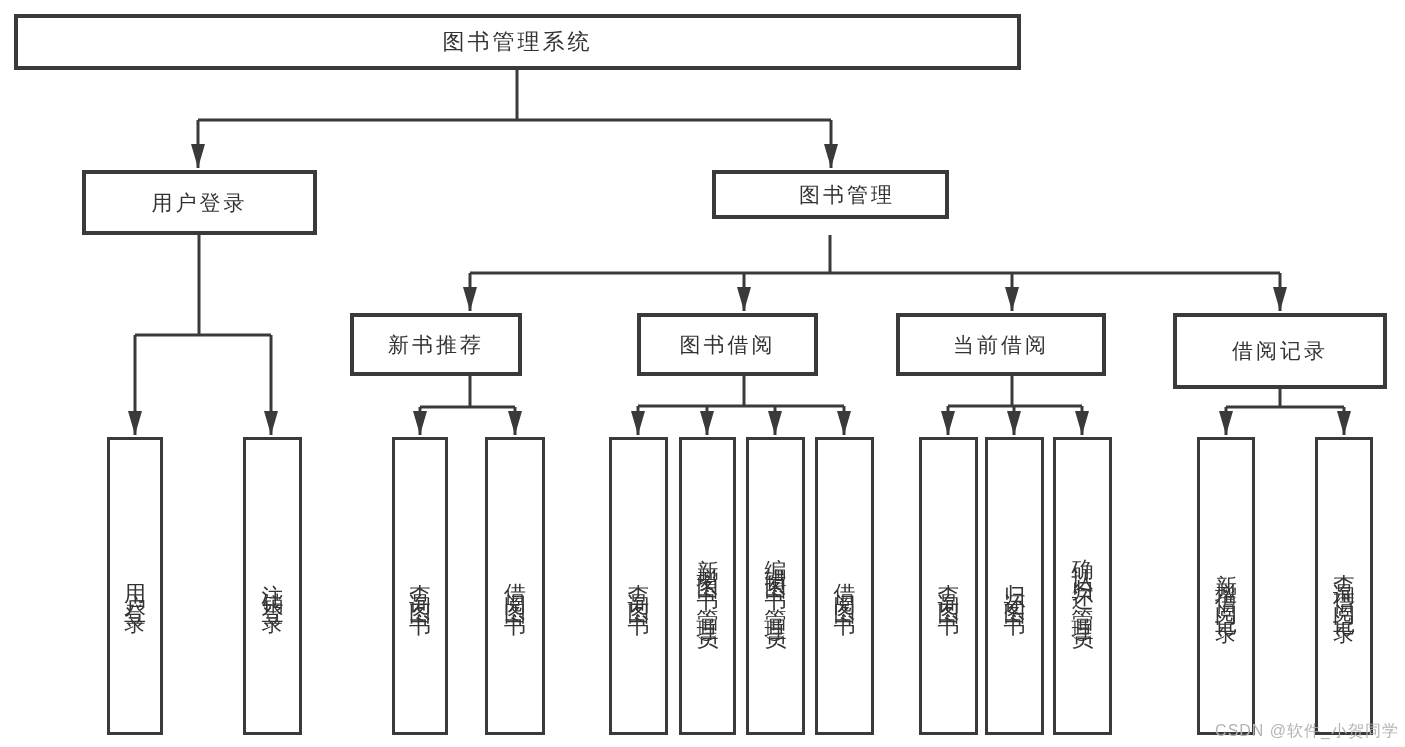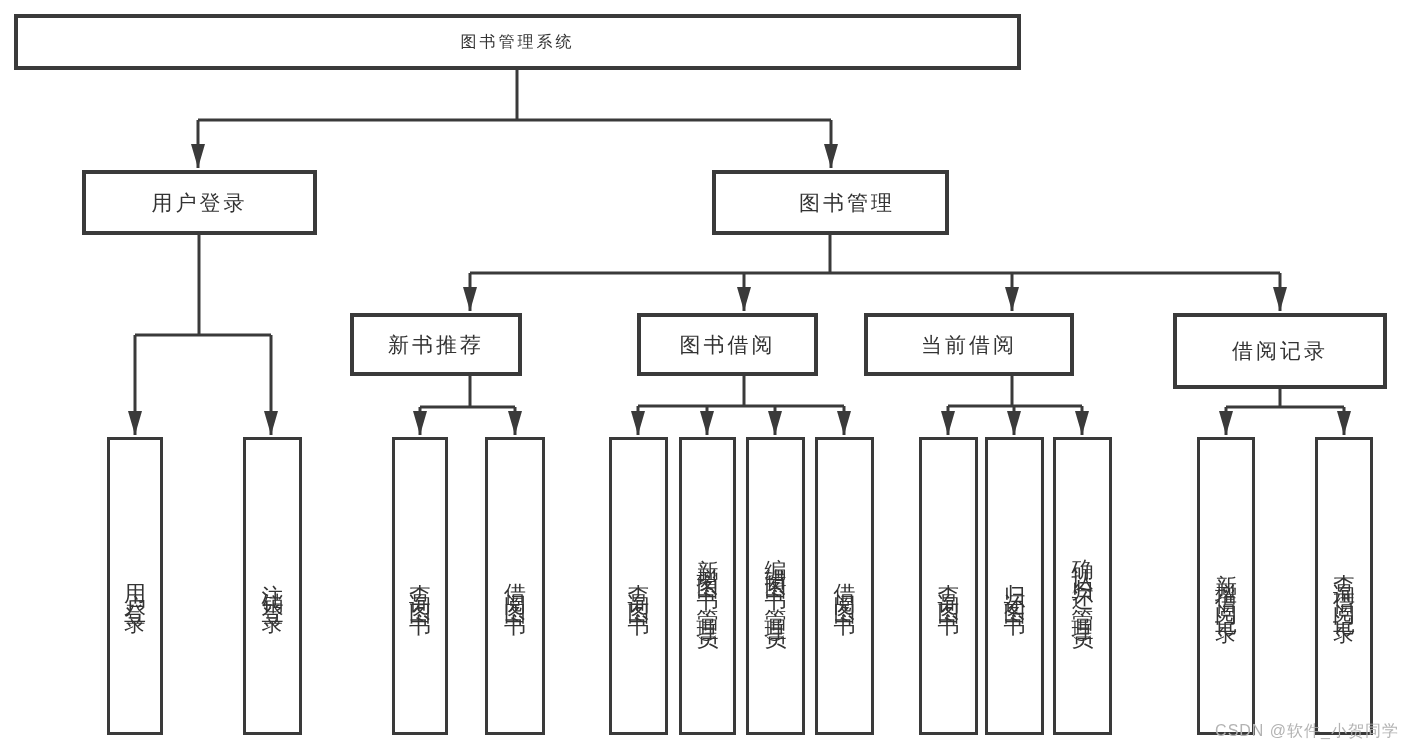--- a/index.html
+++ b/index.html
@@ -17,21 +17,21 @@
     box-sizing:border-box;
     background:#ffffff;
     border:3px solid #3a3a3a;
     display:flex;align-items:center;justify-content:center;
     z-index:2;
     font-size:21px;
     letter-spacing:3px;
     color:#333333;
     white-space:nowrap;
   }
-  .node.root{border-width:4px;font-size:16px;}
+  .node.root{border-width:4px;font-size:22px;}
   .node.branch{border-width:4px;}
   .leaf{
     position:absolute;
     box-sizing:border-box;
     background:#ffffff;
     border:3px solid #3a3a3a;
     display:flex;align-items:center;justify-content:center;
     z-index:2;
   }
   .leaf .vtext{
@@ -103,25 +103,25 @@
       <path d="M1280,376 V407"></path>
       <path d="M1226,407 H1344"></path>
       <path d="M1226,407 V435" marker-end="url(#arrow)"></path>
       <path d="M1344,407 V435" marker-end="url(#arrow)"></path>
     </g>
   </svg>
 
   <div class="node root" style="left:14px;top:14px;width:1007px;height:56px;">图书管理系统</div>
 
   <div class="node branch" style="left:82px;top:170px;width:235px;height:65px;">用户登录</div>
-  <div class="node branch" style="left:712px;top:170px;width:237px;height:65px;padding-left:33px;">图书管理</div>
+  <div class="node branch" style="left:712px;top:170px;width:237px;height:49px;padding-left:33px;">图书管理</div>
 
   <div class="node branch" style="left:350px;top:313px;width:172px;height:63px;">新书推荐</div>
   <div class="node branch" style="left:637px;top:313px;width:181px;height:63px;">图书借阅</div>
-  <div class="node branch" style="left:864px;top:313px;width:210px;height:63px;">当前借阅</div>
+  <div class="node branch" style="left:896px;top:313px;width:210px;height:63px;">当前借阅</div>
   <div class="node branch" style="left:1173px;top:313px;width:214px;height:76px;">借阅记录</div>
 
   <div class="leaf" style="left:107px;top:437px;width:56px;height:298px;">
     <span class="vtext">用户登录</span>
   </div>
   <div class="leaf" style="left:243px;top:437px;width:59px;height:298px;">
     <span class="vtext">注销登录</span>
   </div>
   <div class="leaf" style="left:392px;top:437px;width:56px;height:298px;">
     <span class="vtext">查询图书</span>

